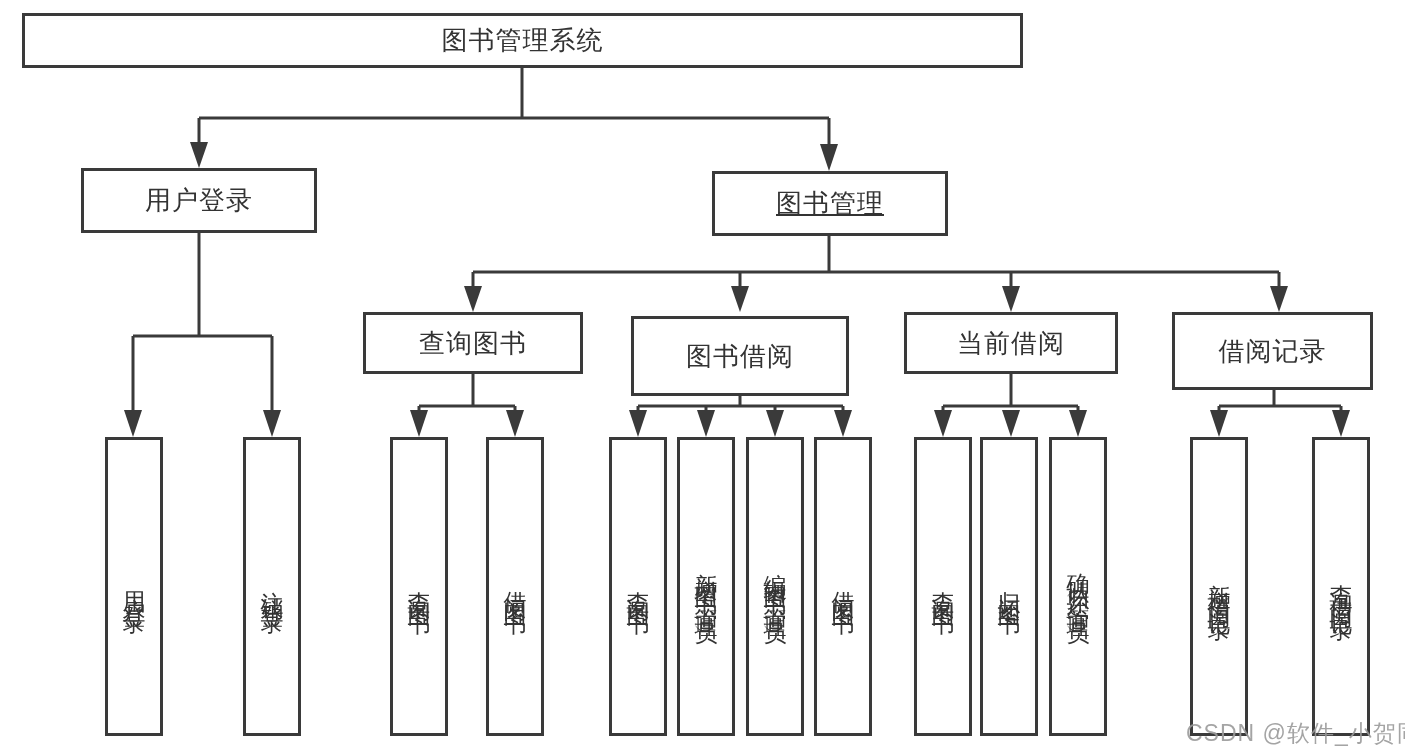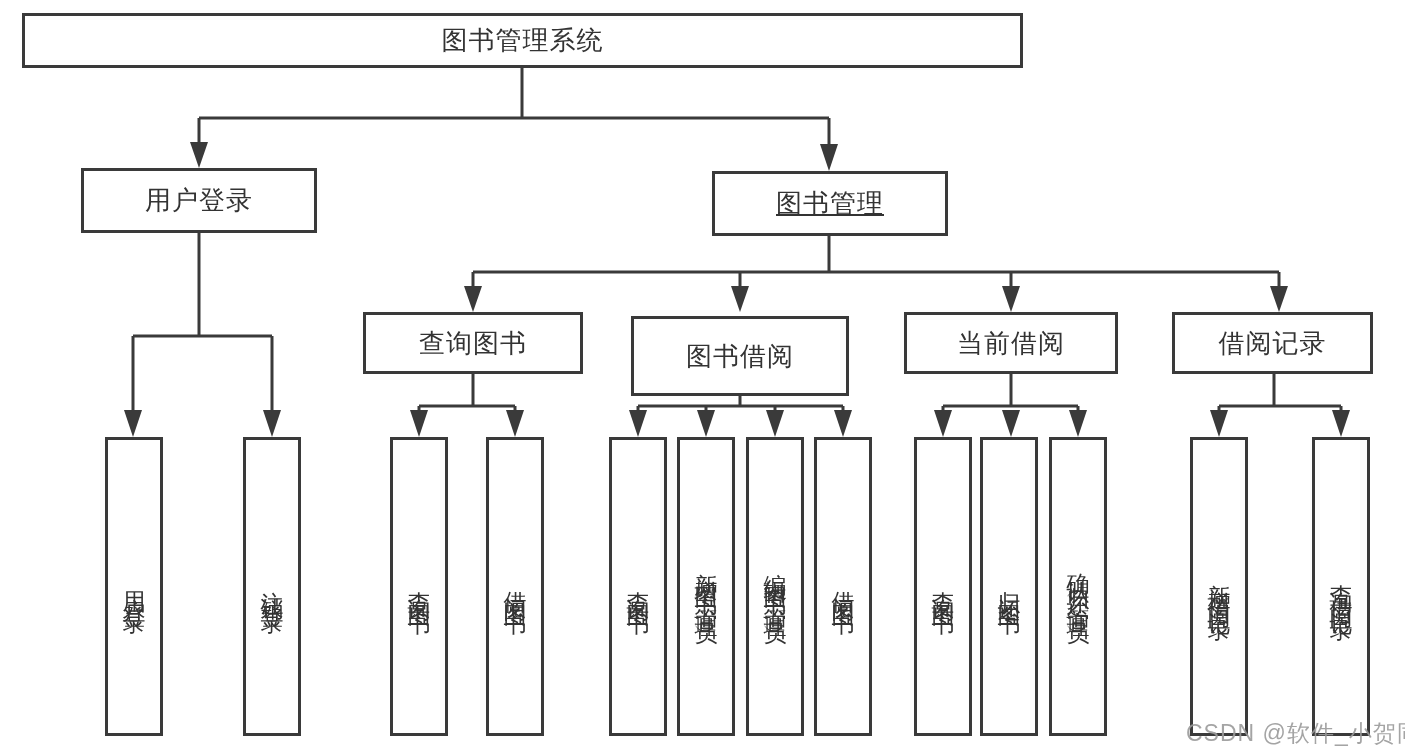--- a/index.html
+++ b/index.html
@@ -83,21 +83,21 @@
   </svg>
 
   <div class="node hbox" style="left:22px; top:13px; width:1001px; height:55px;">图书管理系统</div>
 
   <div class="node hbox" style="left:81px; top:168px; width:236px; height:65px;">用户登录</div>
   <div class="node hbox" style="left:712px; top:171px; width:236px; height:65px;text-decoration:underline;">图书管理</div>
 
   <div class="node hbox" style="left:363px; top:312px; width:220px; height:62px;">查询图书</div>
   <div class="node hbox" style="left:631px; top:316px; width:218px; height:80px;">图书借阅</div>
   <div class="node hbox" style="left:904px; top:312px; width:214px; height:62px;text-align:right;">当前借阅</div>
-  <div class="node hbox" style="left:1172px; top:312px; width:201px; height:62px;">借阅记录</div>
+  <div class="node hbox" style="left:1172px; top:312px; width:201px; height:78px;">借阅记录</div>
 
   <div class="node vbox" style="left:105px; top:437px; width:58px; height:299px;">用户登录</div>
   <div class="node vbox" style="left:243px; top:437px; width:58px; height:299px;">注销登录</div>
 
   <div class="node vbox" style="left:390px; top:437px; width:58px; height:299px;">查询图书</div>
   <div class="node vbox" style="left:486px; top:437px; width:58px; height:299px;">借阅图书</div>
 
   <div class="node vbox" style="left:609px; top:437px; width:58px; height:299px;">查询图书</div>
   <div class="node vbox" style="left:677px; top:437px; width:58px; height:299px;">新增图书（管理员）</div>
   <div class="node vbox" style="left:746px; top:437px; width:58px; height:299px;">编辑图书（管理员）</div>

